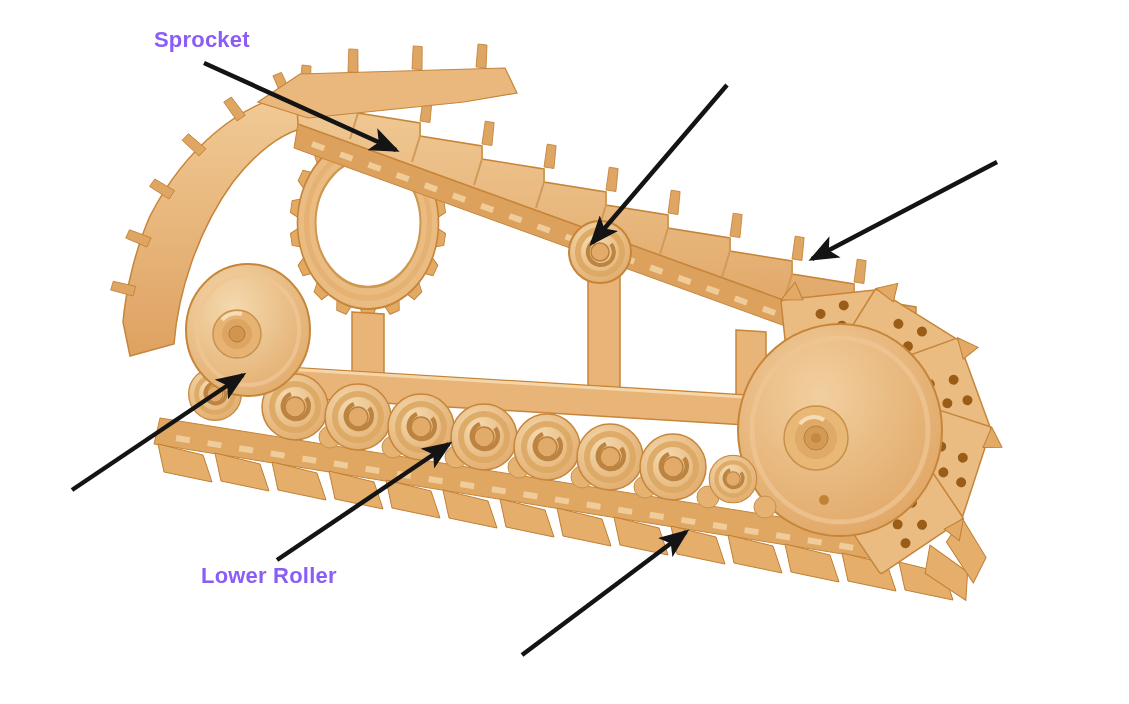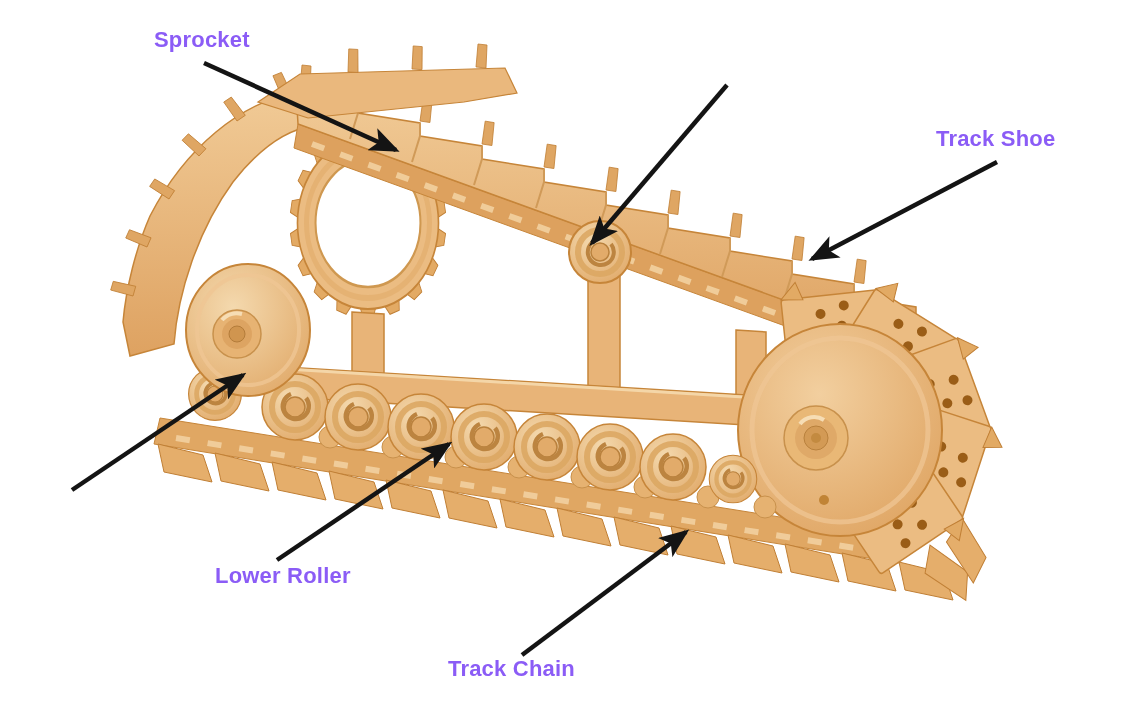--- a/index.html
+++ b/index.html
@@ -5,21 +5,21 @@
   html,body{margin:0;padding:0;background:#fff;}
   #stage{position:relative;width:1129px;height:704px;background:#fff;overflow:hidden;
          font-family:"Liberation Sans",sans-serif;}
   #art{position:absolute;left:0;top:0;}
   .lbl{position:absolute;font-weight:700;font-size:22px;line-height:1.05;color:#8b5cf6;
        white-space:nowrap;letter-spacing:0.2px;}
   #lbl-sprocket{left:154px;top:28px;}
   #lbl-top-roller{left:684px;top:41px;}
   #lbl-track-shoe{left:936px;top:127px;}
   #lbl-front-idler{left:24px;top:492px;}
-  #lbl-lower-roller{left:215px;top:564px;}
+  #lbl-lower-roller{left:201px;top:564px;}
   #lbl-track-chain{left:448px;top:657px;}
 </style>
 </head>
 <body>
 
 <div id="stage">
 
 <svg id="art" width="1129" height="704" viewBox="0 0 1129 704">
   <defs>
     <linearGradient id="gBand" x1="0" y1="0" x2="0" y2="1">
@@ -206,17 +206,15 @@
     <path d="M204,63 L396,150" marker-end="url(#ah)"></path>
     <path d="M727,85 L592,243" marker-end="url(#ah)"></path>
     <path d="M997,162 L812,259" marker-end="url(#ah)"></path>
     <path d="M72,490 L243,375" marker-end="url(#ah)"></path>
     <path d="M277,560 L449,444" marker-end="url(#ah)"></path>
     <path d="M522,655 L686,532" marker-end="url(#ah)"></path>
   </g>
 </svg>
 
 <div class="lbl" id="lbl-sprocket">Sprocket</div>
-<div class="lbl" id="lbl-track-shoe">Track Shoe</div>
 <div class="lbl" id="lbl-lower-roller">Lower Roller</div>
-<div class="lbl" id="lbl-track-chain">Track Chain</div>
 
 </div>
 
 </body></html>

